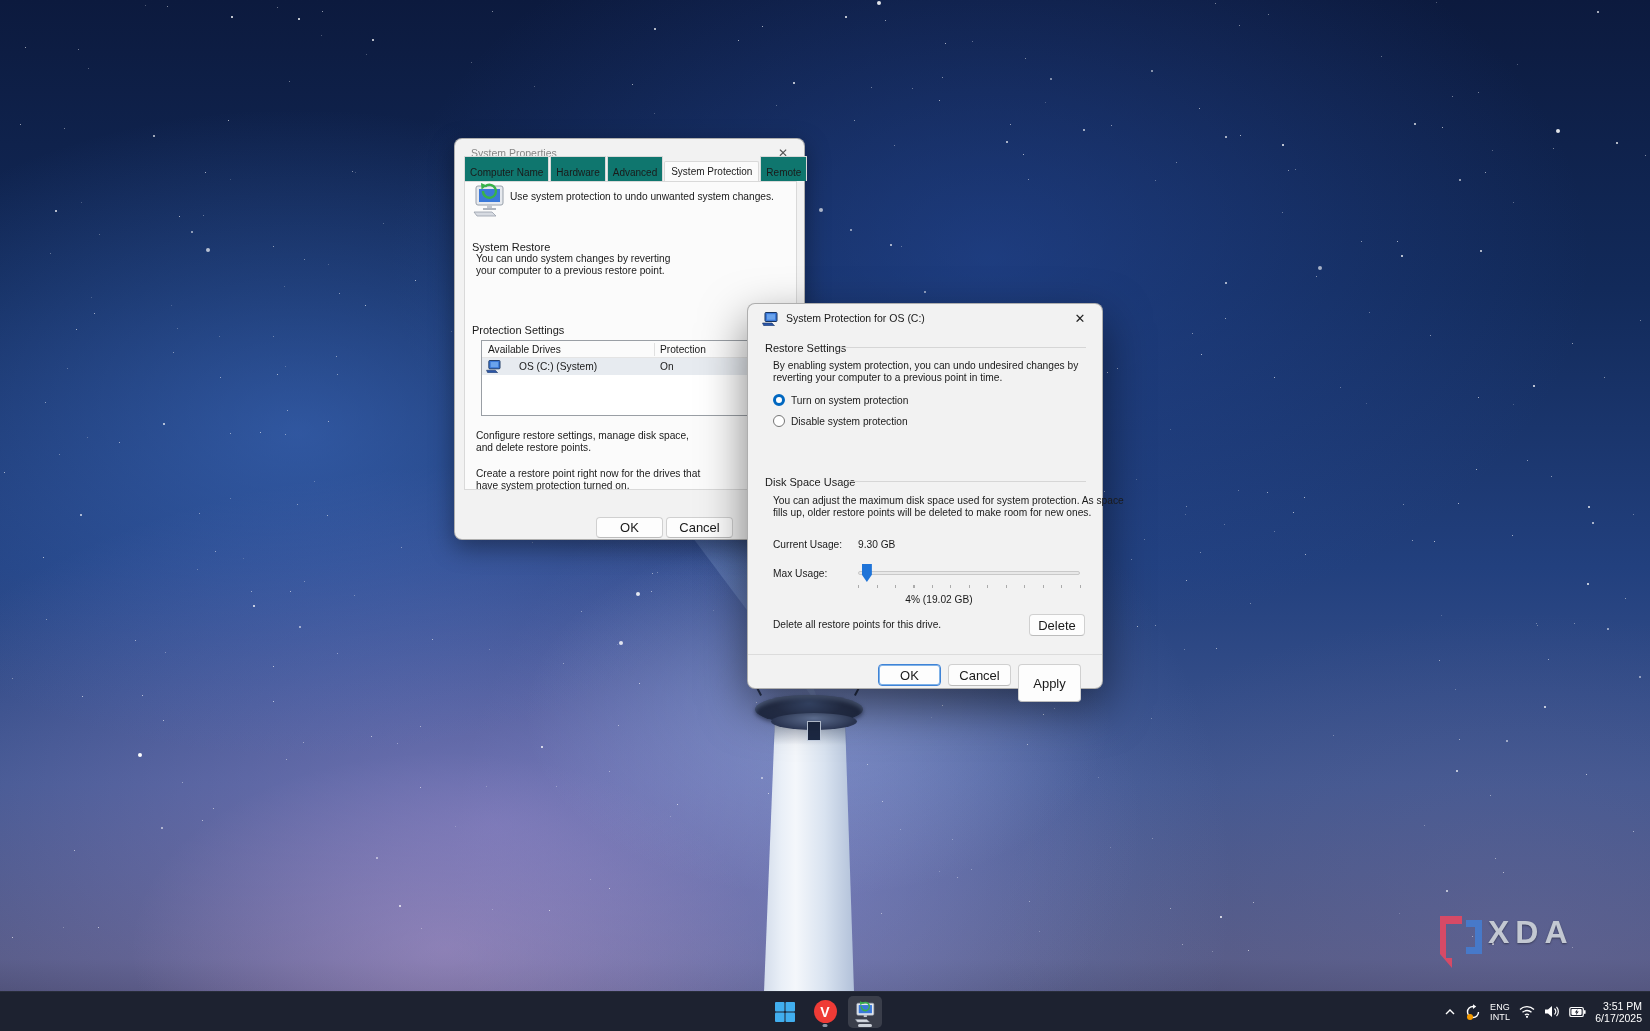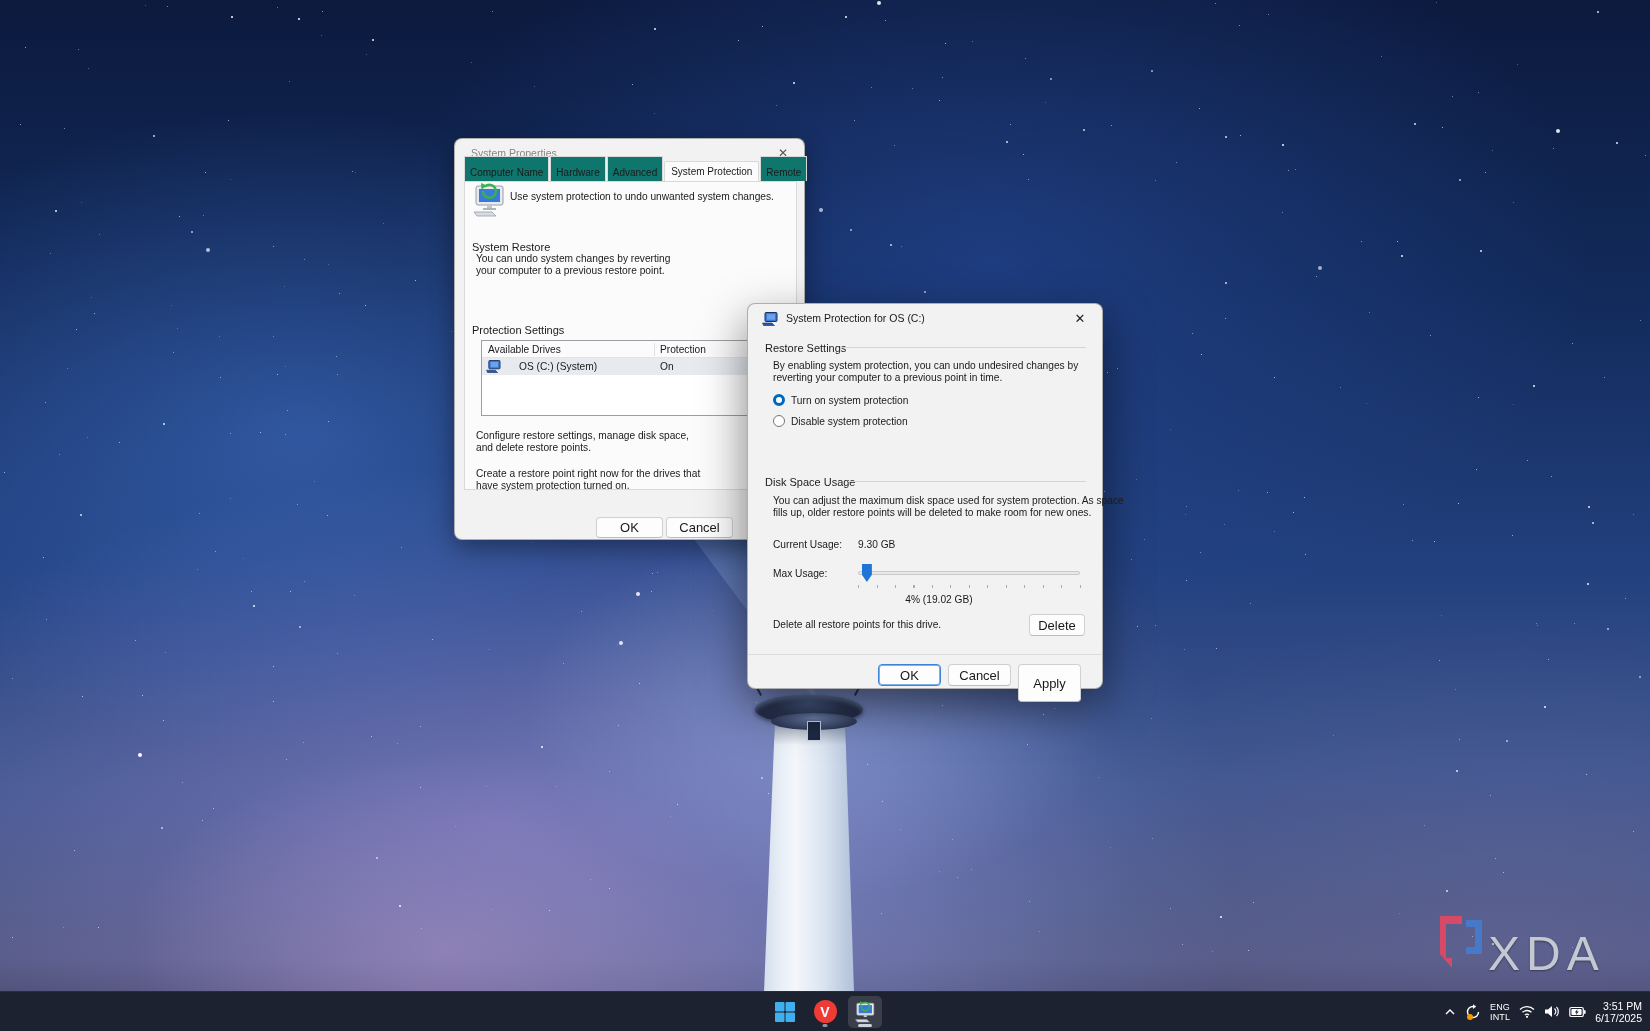--- a/index.html
+++ b/index.html
@@ -36,22 +36,22 @@
     clip-path:polygon(25px 0, 95px 0, 104px 100%, 14px 100%);
     background:linear-gradient(90deg, #c3cfe2 0%, #e9eff7 26%, #f4f7fb 38%, #d9e3f0 62%, #b3c2da 86%, #9fb0cb 100%); }
   .lh-tower-shade { position:absolute; left:0; top:36px; width:120px; height:26px;
     clip-path:polygon(25px 0, 95px 0, 97px 100%, 23px 100%);
     background:linear-gradient(180deg, rgba(40,55,90,0.45), rgba(40,55,90,0)); }
   .lh-window { position:absolute; left:57px; top:38px; width:14px; height:20px;
     background:#1d2944; border:1px solid #c7d2e4; }
 
   
   .xda { position:absolute; left:1432px; top:912px; width:190px; height:62px; }
-  .xda-text { position:absolute; left:56px; top:2px; font-size:48px; font-weight:normal; letter-spacing:6px;
-    color:#c3c8d2; text-shadow:0 1px 2px rgba(0,0,0,0.4);margin-top:12px; }
+  .xda-text { position:absolute; left:56px; top:2px; font-size:32px; font-weight:bold; letter-spacing:6px;
+    color:#c3c8d2; text-shadow:0 1px 2px rgba(0,0,0,0.4); }
 
   
   .dialog { position:absolute; background:#f2f2f2; border:1px solid rgba(0,0,0,0.28); border-radius:8px;
     font-size:10.5px; color:#1a1a1a; }
   .titlebar { position:absolute; left:0; top:0; right:0; height:29px; }
   .title-text { position:absolute; left:16px; top:8px; font-size:10.5px; }
   .close-btn { position:absolute; right:13px; top:7px; width:16px; height:16px; text-align:center;
     line-height:15px; font-size:12px; color:#555; }
   .grp-label { position:absolute; font-size:11px; white-space:nowrap; }
   .grp-line { position:absolute; height:1px; background:#d6d6d6; }

